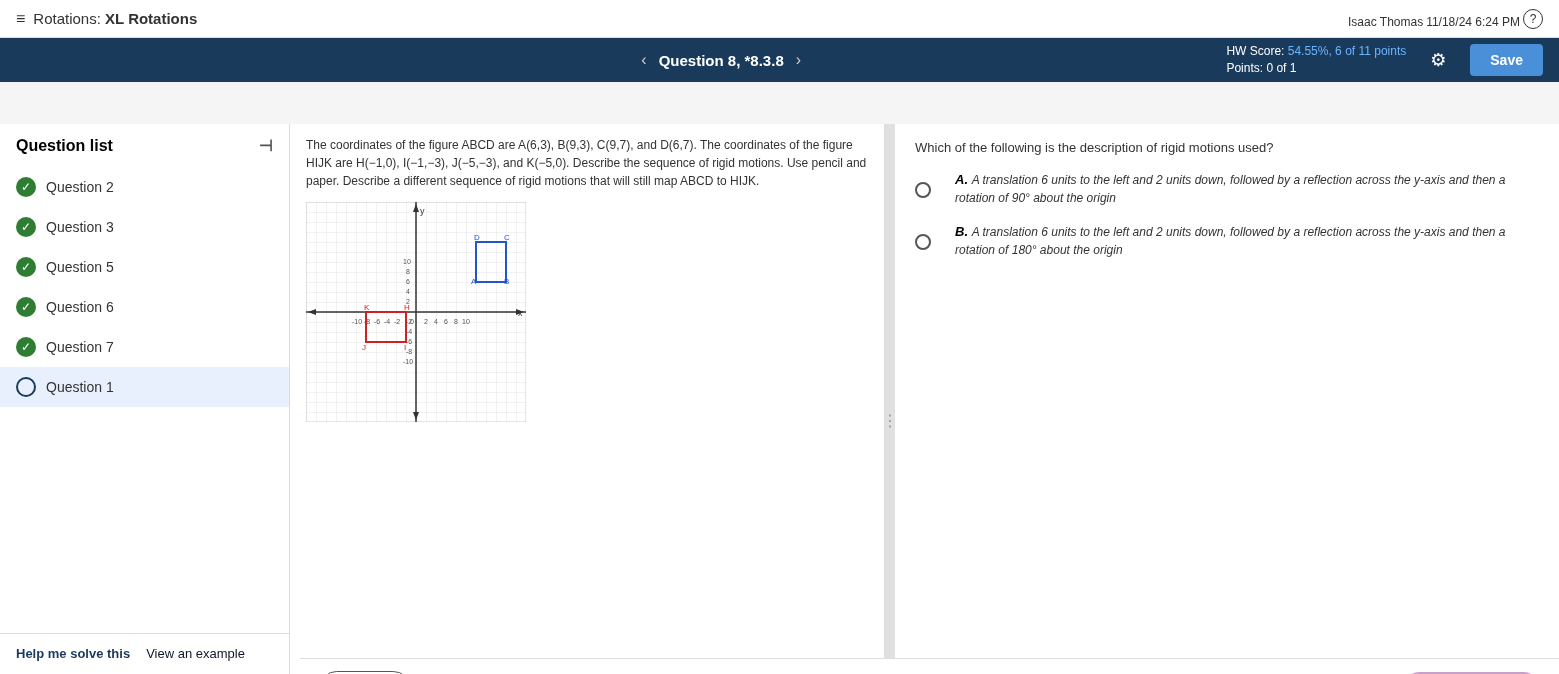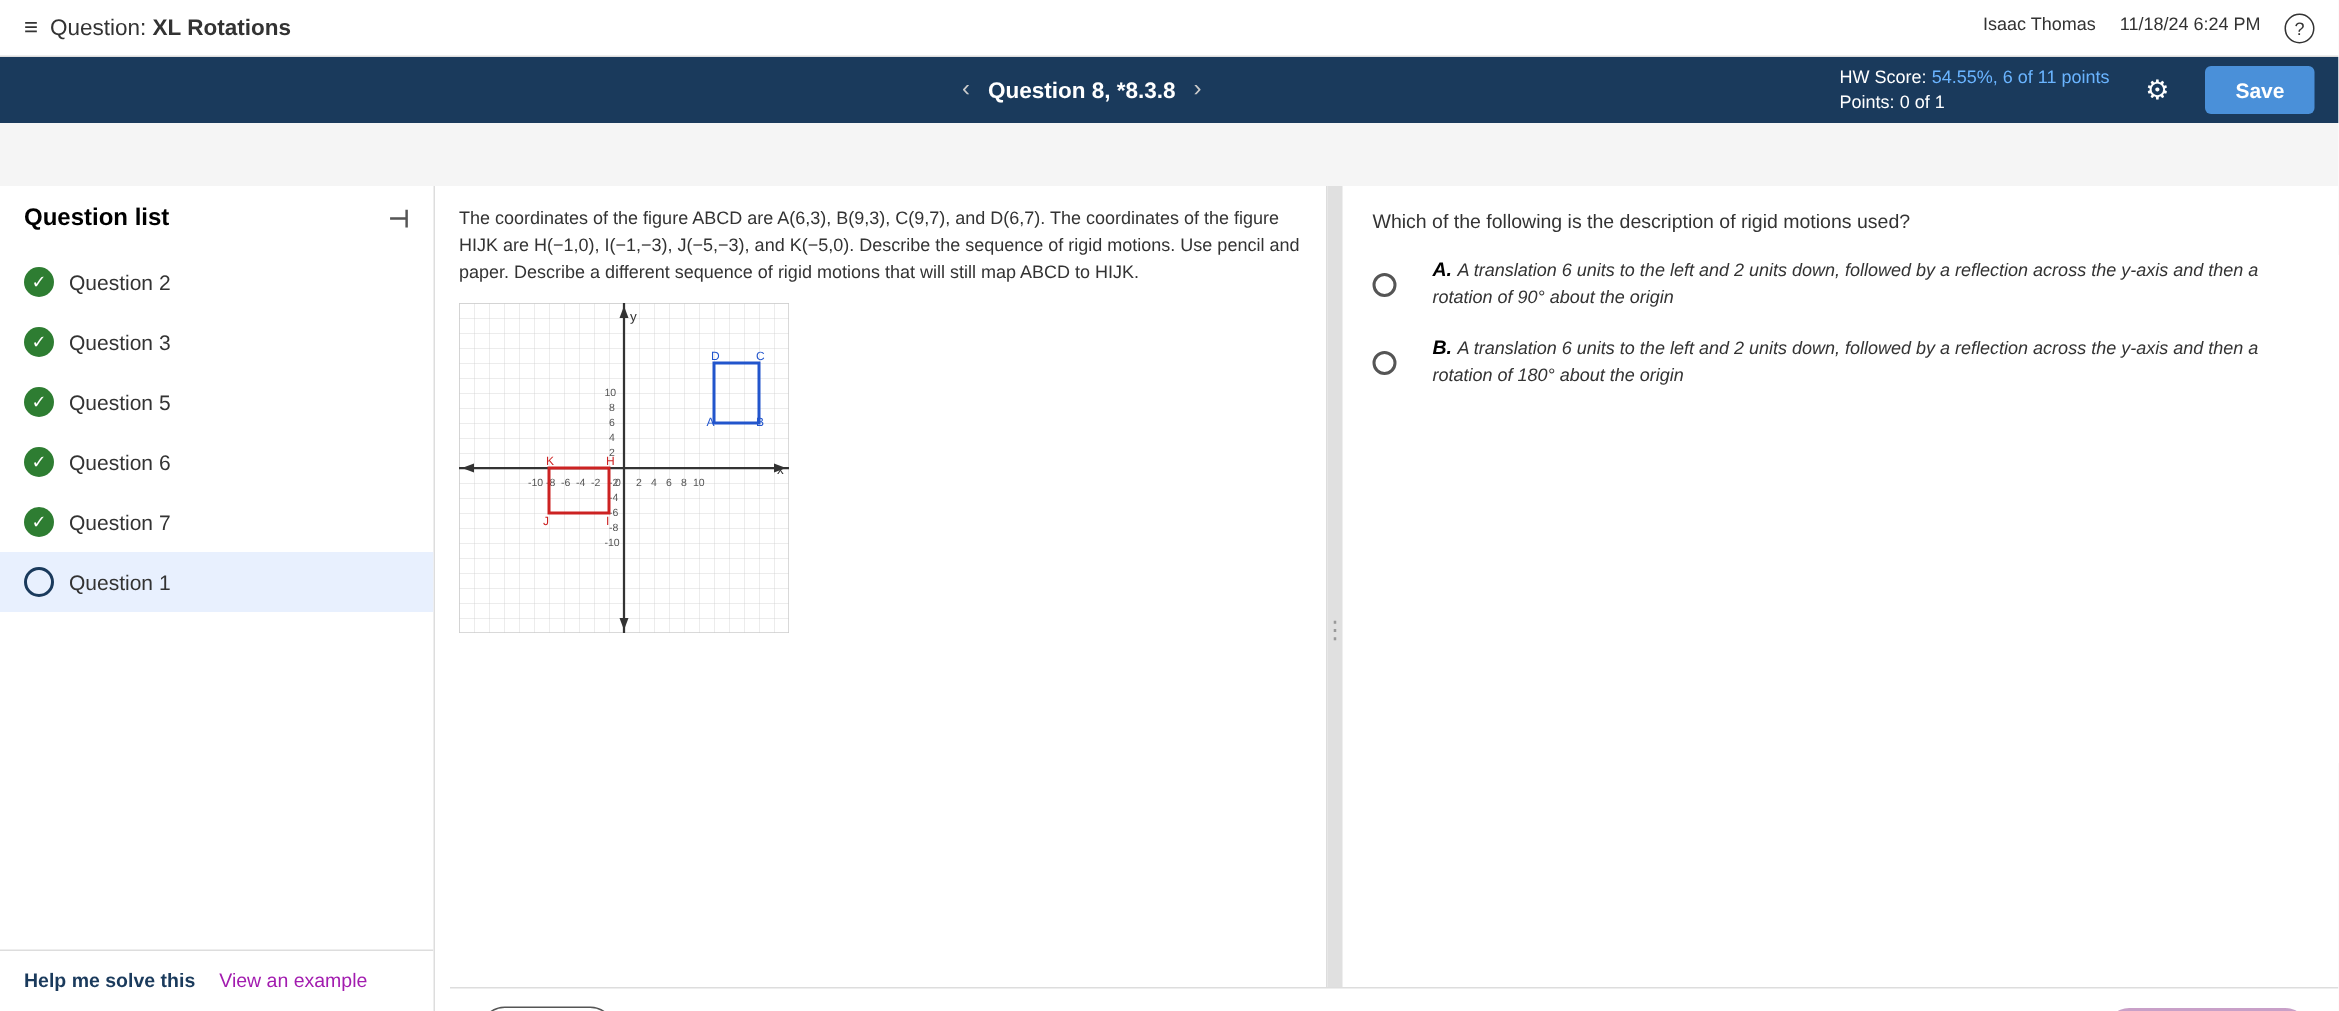--- a/index.html
+++ b/index.html
@@ -11,21 +11,21 @@
       height: 38px;
       display: flex;
       align-items: center;
       justify-content: space-between;
       padding: 0 16px;
       border-bottom: 1px solid #ddd;
       font-size: 12px;
       color: #333;
     }
     .top-bar-left { display: flex; align-items: center; gap: 8px; }
-    .top-bar-right { display: flex; align-items: flex-start; gap: 16px; }
+    .top-bar-right { display: flex; align-items: flex-end; gap: 3px; }
     .hamburger { font-size: 16px; cursor: pointer; }
     .hw-title { font-size: 15px; font-weight: normal; }
     .hw-title strong { font-weight: bold; }
     .user-info { font-size: 12px; color: #333; }
     .help-icon { width: 20px; height: 20px; border-radius: 50%; border: 1.5px solid #333; display: flex; align-items: center; justify-content: center; font-size: 12px; cursor: pointer; }
 
     
     .nav-bar {
       background: #1a3a5c;
       height: 44px;
@@ -192,21 +192,21 @@
     
     .grid-svg { width: 220px; height: 220px; }
   </style>
 </head>
 <body>
 
 <div class="top-bar">
   <div class="top-bar-left">
     <span class="hamburger">≡</span>
     <span class="hw-title">
-      <span>Question: </span><strong>XL Rotations</strong>
+      <span>Rotations: </span><strong>XL Rotations</strong>
     </span>
   </div>
   <div class="top-bar-right">
     <span class="user-info">Isaac Thomas</span>
     <span class="user-info">11/18/24 6:24 PM</span>
     <div class="help-icon">?</div>
   </div>
 </div>
 
 <div class="nav-bar">
@@ -260,21 +260,21 @@
       <div class="q-icon checked">✓</div>
       <span>Question 7</span>
     </div>
     <div class="question-item active">
       <div class="q-icon active-circle"></div>
       <span>Question 1</span>
     </div>
 
     <div style="margin-top:auto; padding: 12px 16px; border-top: 1px solid #ddd; display:flex; gap:16px; flex-wrap:wrap;">
       <a class="help-link" href="#">Help me solve this</a>
-      <a class="help-link" href="#" style="color:#a21caf; font-weight:normal;">View an example</a>
+      <a class="help-link" href="#" style="color:#0f172a; font-weight:normal;">View an example</a>
       <a class="help-link" href="#" style="color:#555; font-weight:normal;">Get more help ↓</a>
     </div>
   </div>
 
   <div class="content-area">
     <div class="question-content">
 
       <div class="left-panel">
         <p class="question-text">The coordinates of the figure ABCD are A(6,3), B(9,3), C(9,7), and D(6,7). The coordinates of the figure HIJK are H(−1,0), I(−1,−3), J(−5,−3), and K(−5,0). Describe the sequence of rigid motions. Use pencil and paper. Describe a different sequence of rigid motions that will still map ABCD to HIJK.</p>
 

